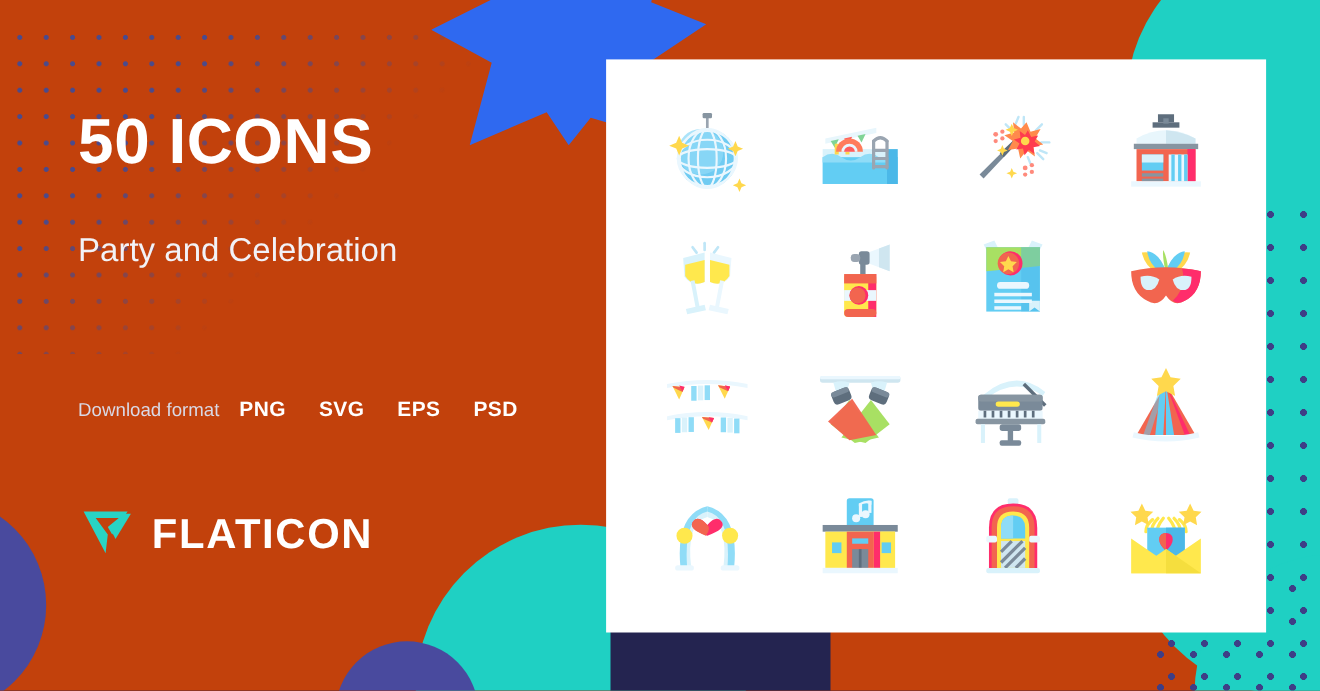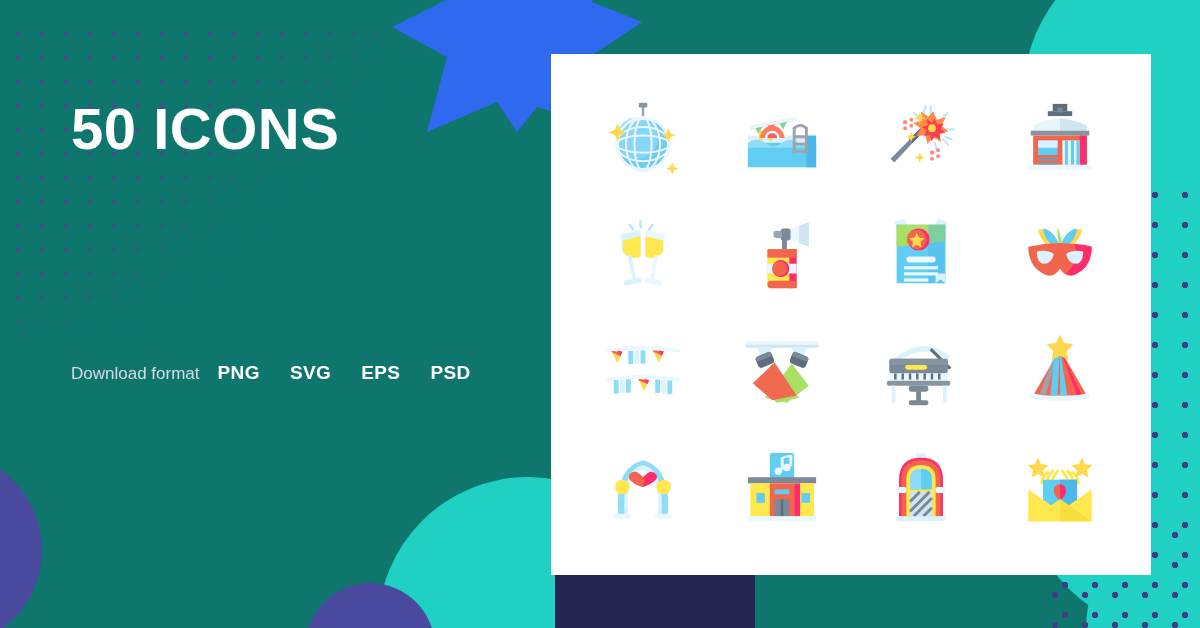--- a/index.html
+++ b/index.html
@@ -1,21 +1,21 @@
 <!DOCTYPE html>
 <html><head>
 <meta charset="utf-8">
 <style>
   html,body{margin:0;padding:0;}
   body{
     width:1200px;height:628px;overflow:hidden;
     font-family:"Liberation Sans","DejaVu Sans",sans-serif;
     background:#242450;
   }
-  .stage{position:relative;width:1200px;height:628px;overflow:hidden;background:#0f766e;}
+  .stage{position:relative;width:1200px;height:628px;overflow:hidden;background:#c2410c;}
 
   
   .bg{position:absolute;inset:0;overflow:hidden;}
 
   .dots-tl{
     position:absolute;left:6px;top:22px;width:450px;height:300px;
     background-image:radial-gradient(#4a4a8c 2.2px, transparent 2.3px);
     background-size:24px 24px;background-position:0 0;
     -webkit-mask-image:linear-gradient(135deg,rgba(0,0,0,1) 0%,rgba(0,0,0,1) 28%,rgba(0,0,0,0) 62%);
     mask-image:linear-gradient(135deg,rgba(0,0,0,1) 0%,rgba(0,0,0,1) 28%,rgba(0,0,0,0) 62%);
@@ -132,31 +132,41 @@
     <div class="teal-quarter"></div>
     <div class="teal-cut"></div>
     <div class="purple-circle-sm"></div>
     <div class="purple-circle-lg"></div>
     <div class="dots-right"></div>
     <div class="dots-bottom-right"></div>
   </div>
 
   <div class="left">
     <div class="title">50 ICONS</div>
+    <div class="subtitle">Party and Celebration</div>
 
     <div class="dlrow">
       <span class="dl-label">Download format</span>
       <span class="dl-formats">
         <span>PNG</span>
         <span>SVG</span>
         <span>EPS</span>
         <span>PSD</span>
       </span>
     </div>
 
+    <div class="brand">
+      <span>
+        <svg width="52" height="48" viewBox="0 0 52 48">
+          <path d="M4 5 L44 5 L30 26 L26 19 L36 11 L15 11 L26 26 L24 43 Z" fill="#29d3c4"></path>
+          <path d="M41 7 L47 7 L33 30 L30 24 Z" fill="#29d3c4"></path>
+        </svg>
+      </span>
+      <span class="brand-name">FLATICON</span>
+    </div>
   </div>
 
   <div class="card">
     <div class="grid">
 
       <div class="cell">
         <span>
         <svg viewBox="0 0 64 64">
           <rect x="31" y="6" width="2" height="9" fill="#9aa5b1"></rect>
           <rect x="28.5" y="3" width="7" height="4" rx="1" fill="#8795a1"></rect>

